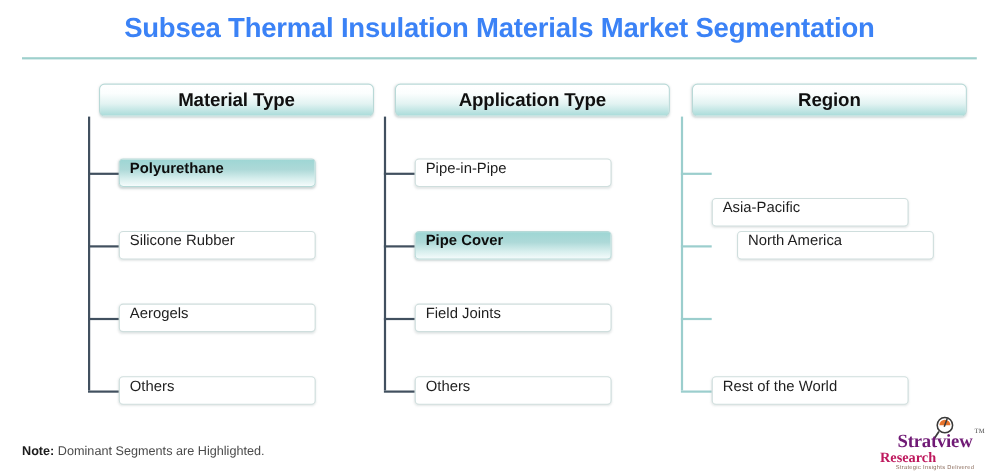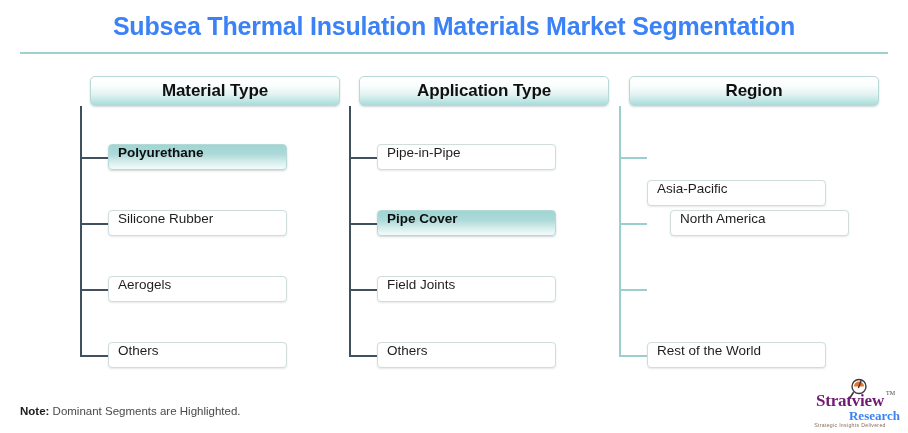--- a/index.html
+++ b/index.html
@@ -178,25 +178,25 @@
     top: 12px;
     font-family: "Liberation Serif", serif;
     font-size: 6px;
     color: #444;
   }
   #logo-sub {
     position: absolute;
     left: 0px;
     top: 30px;
     width: 100px;
-    text-align: right;
+    text-align: left;
     font-family: "Liberation Serif", serif;
     font-size: 13px;
     font-weight: bold;
-    color: #3b82f6;
+    color: #be185d;
     white-space: nowrap;
   }
   #logo-tagline {
     position: absolute;
     left: 0px;
     top: 44px;
     width: 100px;
     text-align: center;
     font-size: 5.2px;
     color: #8a6a5a;

